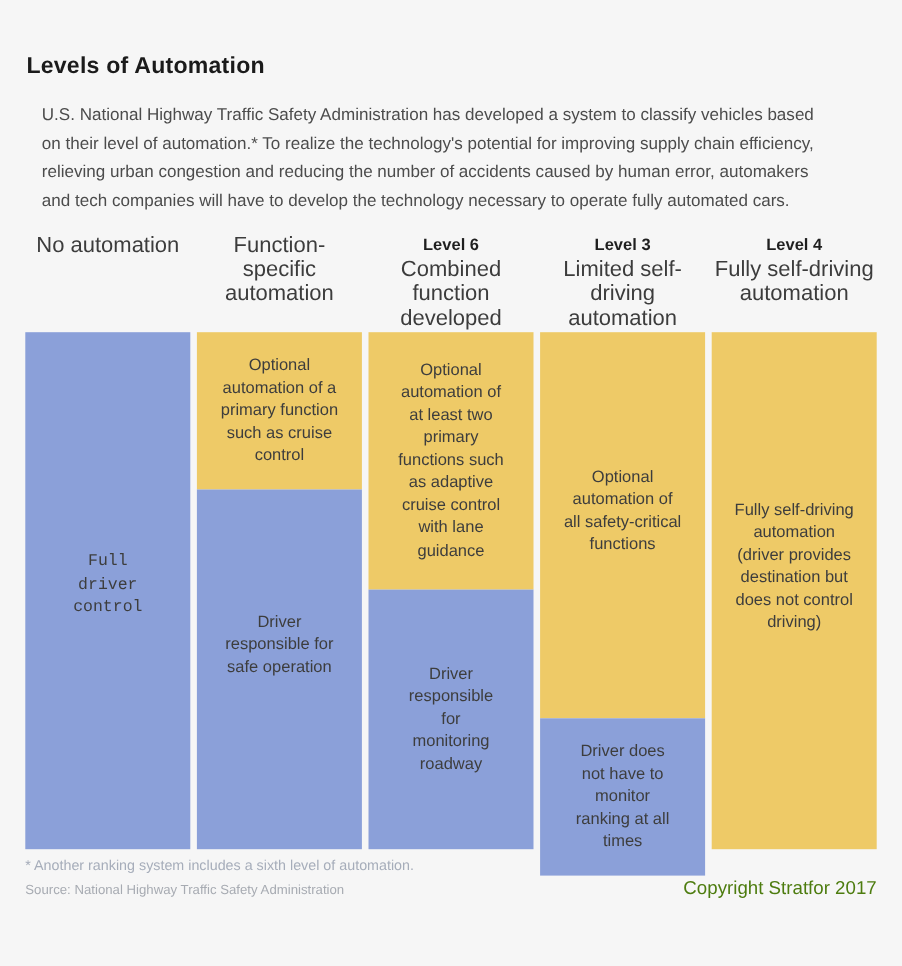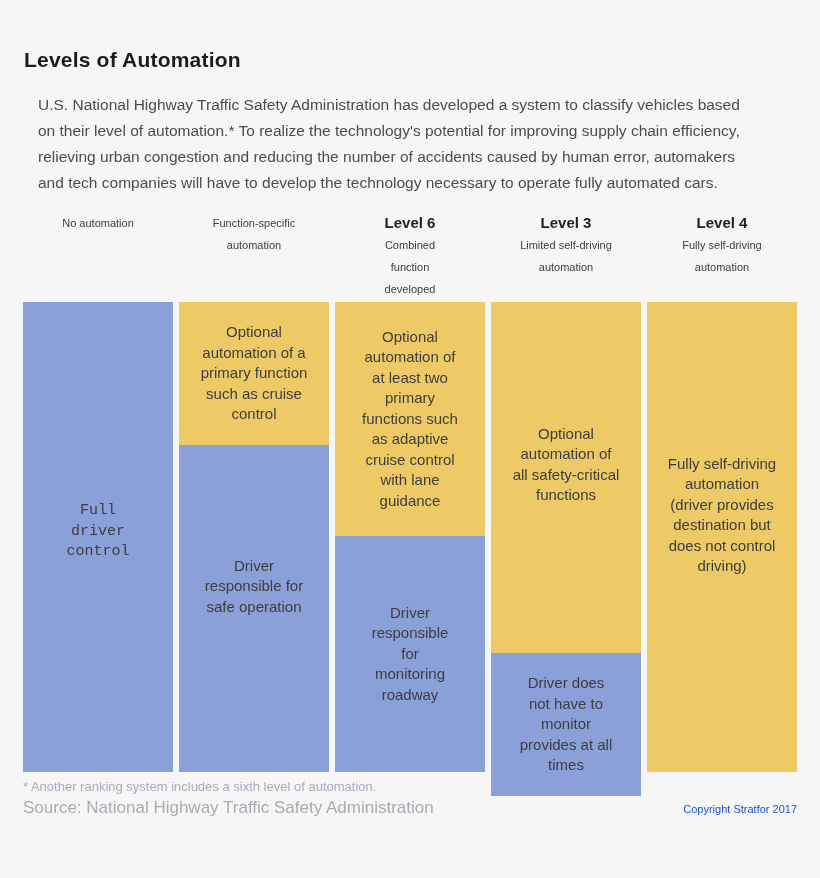--- a/index.html
+++ b/index.html
@@ -24,21 +24,21 @@
     white-space:pre-line;
   }
 
   .headers{
     margin:9px 23px 0 23px;
     display:grid;grid-template-columns:repeat(5,1fr);gap:6px;
     height:90px;
   }
   .header-cell{text-align:center;}
   .level-title{font-size:15px;font-weight:bold;color:#1f1f1f;line-height:22px;}
-  .level-subtitle{font-size:11px;color:#3c3c3c;line-height:22px;white-space:pre-line;}
+  .level-subtitle{font-size:20px;color:#3c3c3c;line-height:22px;white-space:pre-line;}
 
   .chart{
     margin:0 23px;
     display:grid;grid-template-columns:repeat(5,1fr);gap:6px;
     height:470px;
   }
   .column{display:flex;flex-direction:column;}
   .block{
     display:flex;align-items:center;justify-content:center;
     text-align:center;
@@ -57,22 +57,22 @@
   .nudge-up-60{padding-bottom:64px;}
 
   .footnote{
     margin:7px 23px 0 23px;
     font-size:13px;color:#a6adba;
   }
   .source-row{
     margin:4px 23px 0 23px;
     display:flex;justify-content:space-between;align-items:baseline;
   }
-  .source{font-size:17px;color:#a7abb2;}
-  .copyright{font-size:11px;color:#1d4ed8;}
+  .source{font-size:12px;color:#a7abb2;}
+  .copyright{font-size:17px;color:#4d7c0f;}
 </style>
 </head>
 <body>
 
 <div class="page">
 
   <h1 class="page-title">Levels of Automation</h1>
 
   <p class="intro"> U.S. National Highway Traffic Safety Administration has developed a system to classify vehicles based on their level of automation.* To realize the technology's potential for improving supply chain efficiency, relieving urban congestion and reducing the number of accidents caused by human error, automakers and tech companies will have to develop the technology necessary to operate fully automated cars.</p>
 
@@ -139,21 +139,21 @@
     </div>
 
     <div class="column">
       <div class="block automation h75 nudge-up-40">Optional
 automation of
 all safety-critical
 functions</div>
       <div class="block driver grow">Driver does
 not have to
 monitor
-provides at all
+ranking at all
 times</div>
     </div>
 
     <div class="column">
       <div class="block automation grow nudge-up-60">Fully self-driving
 automation
 (driver provides
 destination but
 does not control
 driving)</div>

